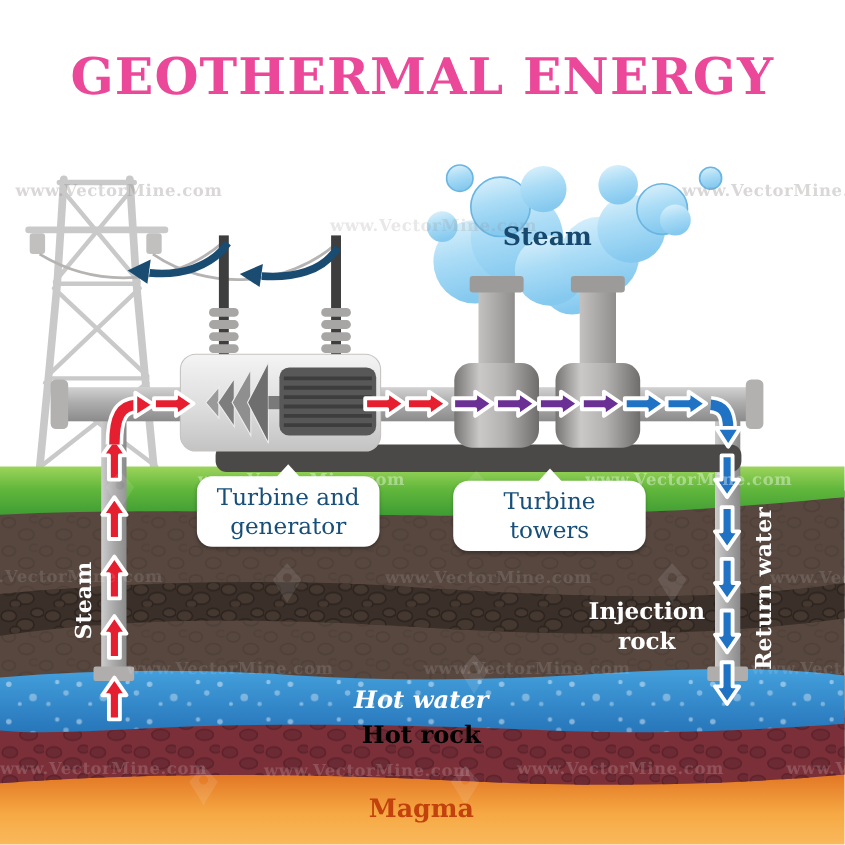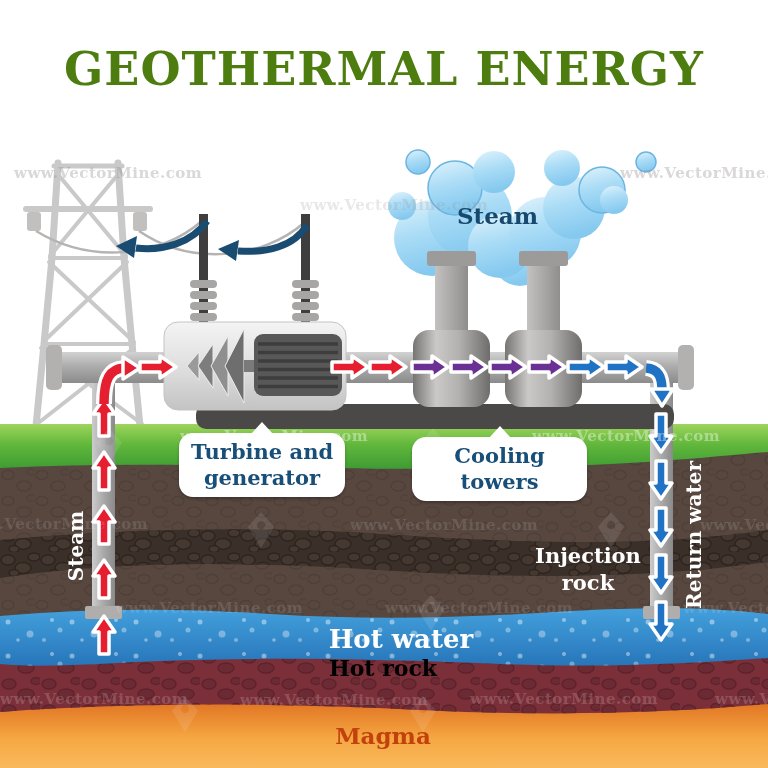--- a/index.html
+++ b/index.html
@@ -1,25 +1,25 @@
 <!DOCTYPE html>
 <html><head>
 <meta charset="utf-8">
 <style>
   html,body{margin:0;padding:0;background:#ffffff;}
   #stage{position:relative;width:768px;height:768px;overflow:hidden;background:#fff;
          font-family:"DejaVu Serif","Liberation Serif",serif;}
   #diagram-svg{position:absolute;left:0;top:0;z-index:1;}
   .txt{position:absolute;z-index:3;font-weight:bold;}
-  .title{left:0;right:0;top:42px;text-align:center;font-size:46px;letter-spacing:1px;color:#4d7c0f;z-index:3;}
+  .title{left:0;right:0;top:42px;text-align:center;font-size:46px;letter-spacing:1px;color:#ec4899;z-index:3;}
   .lbl-navy{color:#17496e;text-align:center;}
   .lbl-white{color:#ffffff;text-align:center;}
   .callout{position:absolute;z-index:3;background:#ffffff;border-radius:14px;
            box-shadow:0 2px 3px rgba(0,0,0,.25);text-align:center;color:#174f79;
-           font-weight:bold;font-size:21px;line-height:26px;padding:6px 4px;}
+           font-weight:normal;font-size:21px;line-height:26px;padding:6px 4px;}
   .callout .pt{position:absolute;top:-11px;left:50%;margin-left:-11px;width:0;height:0;
            border-left:11px solid transparent;border-right:11px solid transparent;
            border-bottom:12px solid #ffffff;}
   .vert{transform:translate(-50%,-50%) rotate(-90deg);transform-origin:center;white-space:nowrap;}
   .wm{position:absolute;z-index:2;font-weight:bold;font-size:15px;letter-spacing:.5px;white-space:nowrap;pointer-events:none;}
   .wm-gray{color:rgba(150,140,140,.35);}
   .wm-grass{color:rgba(255,255,255,.38);}
   .wm-soil{color:rgba(255,255,255,.12);}
   .wm-rock{color:rgba(255,255,255,.16);}
   .wm-logo{position:absolute;z-index:2;opacity:.10;pointer-events:none;}
@@ -265,31 +265,31 @@
 
 <div class="txt lbl-navy" style="left:430px;top:202px;width:135px;font-size:23px;">Steam</div>
 
 <div class="callout" style="left:179px;top:433px;width:158px;">
   <div class="pt"></div>
   <div>Turbine and</div>
   <div>generator</div>
 </div>
 <div class="callout" style="left:412px;top:437px;width:167px;">
   <div class="pt"></div>
-  <div>Cooling</div>
+  <div>Turbine</div>
   <div>towers</div>
 </div>
 
 <div class="txt lbl-white vert" style="left:76px;top:546px;font-size:20px;">Steam</div>
 <div class="txt lbl-white" style="left:498px;top:542px;width:180px;font-size:21px;line-height:27px;">
   <div>Injection</div>
   <div>rock</div>
 </div>
 <div class="txt lbl-white vert" style="left:694px;top:535px;font-size:20px;">Return water</div>
-<div class="txt lbl-white" style="left:301px;top:624px;width:200px;font-size:26px;">Hot water</div>
+<div class="txt lbl-white" style="left:283px;top:624px;width:200px;font-size:22px;font-style:italic;">Hot water</div>
 <div class="txt" style="left:283px;top:655px;width:200px;font-size:22px;color:#000000;text-align:center;">Hot rock</div>
 <div class="txt" style="left:283px;top:722px;width:200px;font-size:23px;color:#c2410c;text-align:center;">Magma</div>
 
 <div class="wm wm-gray" style="left:14px;top:164px;">www.VectorMine.com</div>
 <div class="wm wm-gray" style="left:620px;top:164px;">www.VectorMine.com</div>
 <div class="wm wm-gray" style="left:300px;top:196px;opacity:.6;">www.VectorMine.com</div>
 <div class="wm wm-grass" style="left:180px;top:427px;">www.VectorMine.com</div>
 <div class="wm wm-grass" style="left:532px;top:427px;">www.VectorMine.com</div>
 <div class="wm wm-soil" style="left:-40px;top:515px;">www.VectorMine.com</div>
 <div class="wm wm-soil" style="left:350px;top:516px;">www.VectorMine.com</div>

